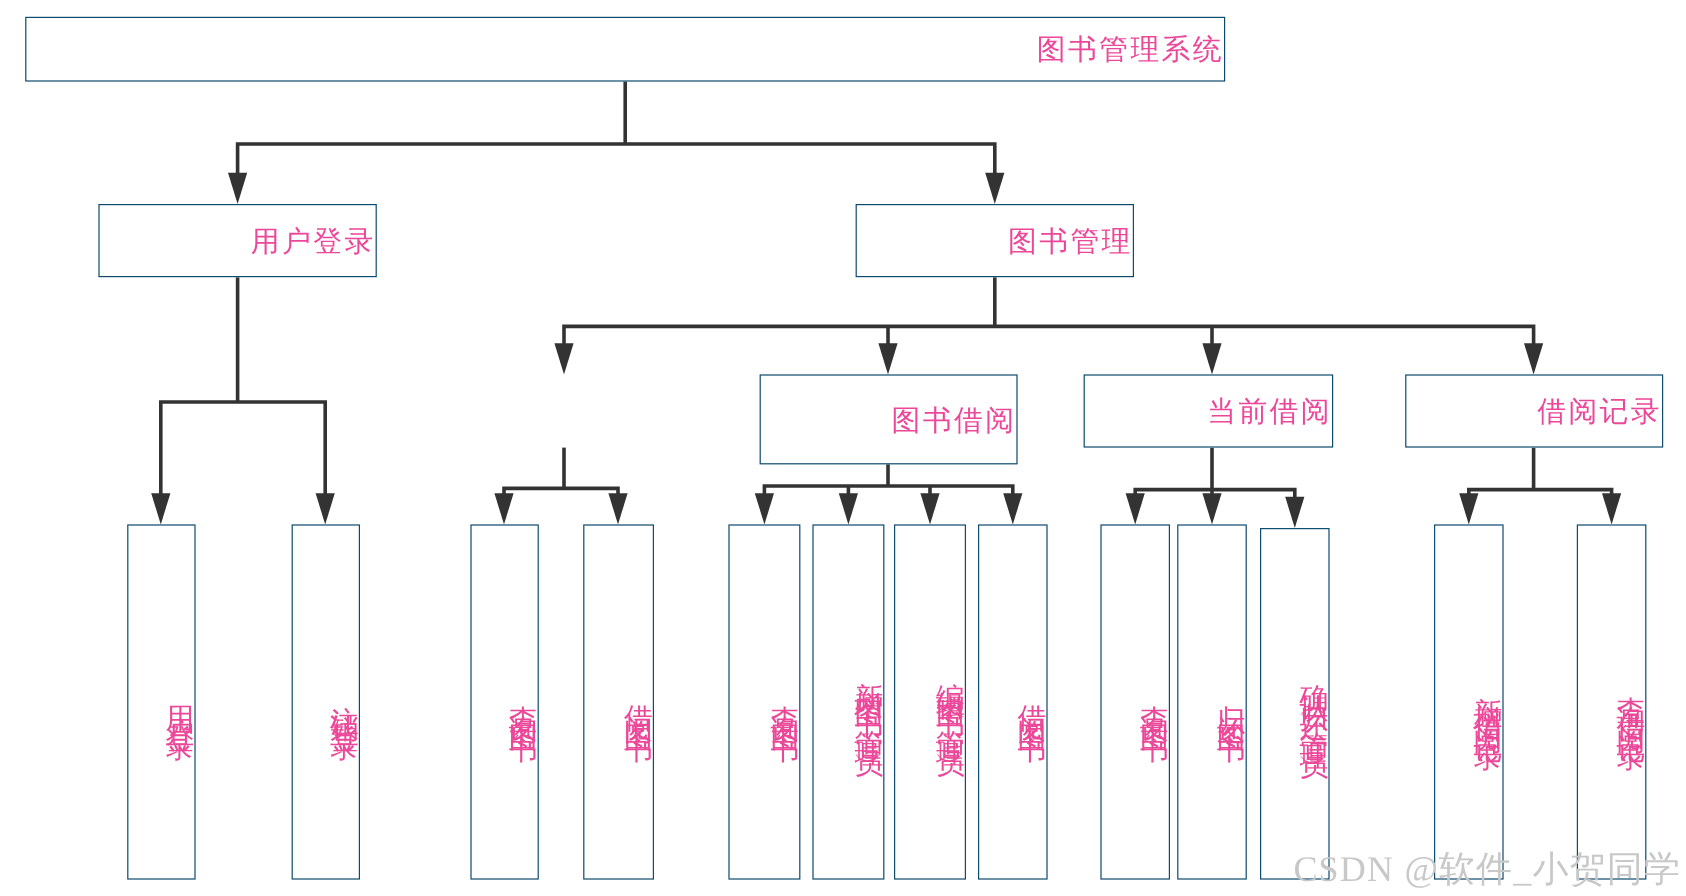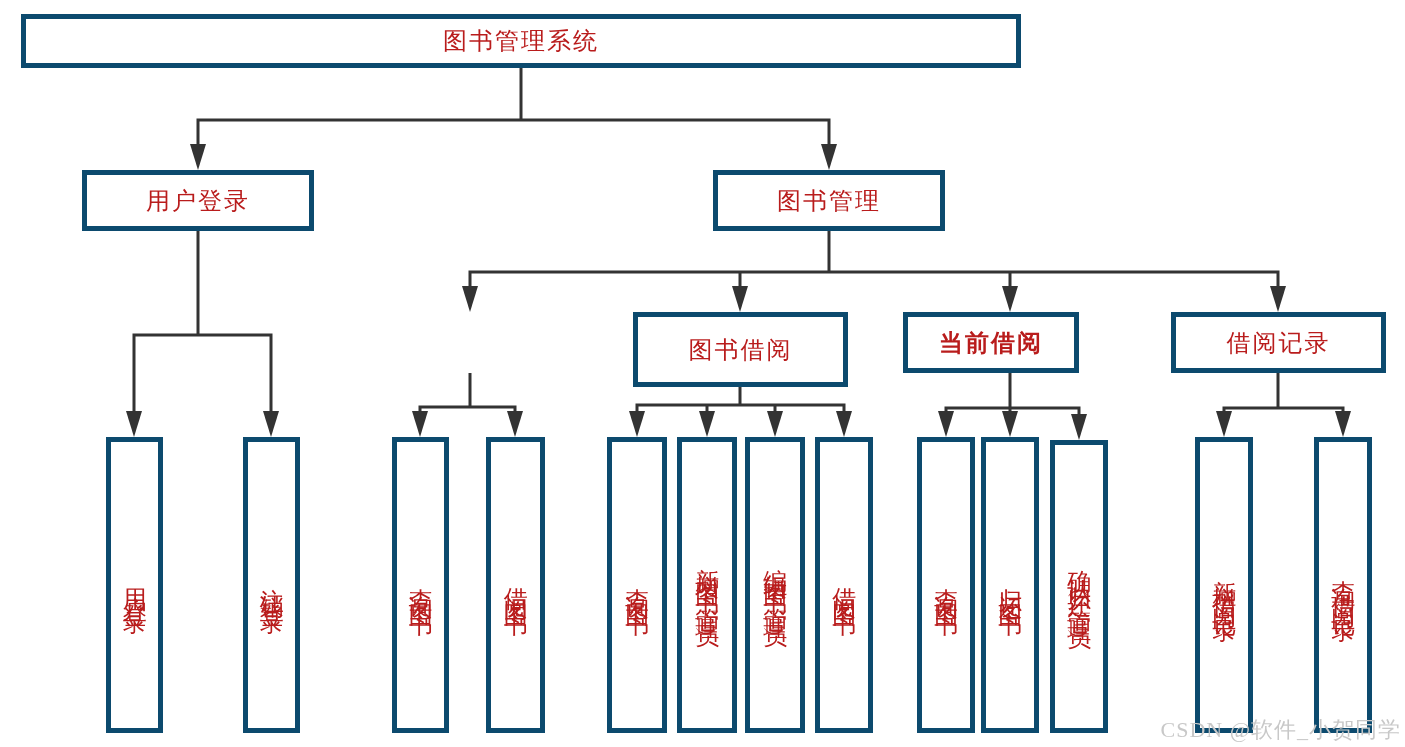--- a/index.html
+++ b/index.html
@@ -7,38 +7,38 @@
     position:relative;
     width:1405px; height:747px;
     background:#ffffff;
     overflow:hidden;
     font-family:"Liberation Serif", serif;
   }
   #wires { position:absolute; left:0; top:0; width:1405px; height:747px; }
   .box {
     position:absolute;
     box-sizing:border-box;
-    border:5px solid #0c4a6e;
+    border:1px solid #0c4a6e;
     background:#ffffff;
-    display:flex; align-items:center; justify-content:center;
-    color:#b91c1c;
+    display:flex; align-items:center; justify-content:flex-end;
+    color:#ec4899;
   }
   .h-label { font-size:24px; letter-spacing:2px; white-space:nowrap; }
   .v-label {
     writing-mode:vertical-rl;
     text-orientation:mixed;
     font-size:24px;
     letter-spacing:8px;
     line-height:1.1;
     white-space:nowrap;
   }
   .watermark {
     position:absolute;
     right:4px; bottom:2px;
-    font-size:22px;
+    font-size:30px;
     letter-spacing:1px;
     color:#c8c8c8;
     z-index:5;
     white-space:nowrap;
   }
 </style>
 </head>
 <body>
 
 <div id="stage">
@@ -102,21 +102,21 @@
   <div class="box" style="left:82px;top:170px;width:232px;height:61px;">
     <span class="h-label">用户登录</span>
   </div>
   <div class="box" style="left:713px;top:170px;width:232px;height:61px;">
     <span class="h-label">图书管理</span>
   </div>
 
   <div class="box" style="left:633px;top:312px;width:215px;height:75px;">
     <span class="h-label">图书借阅</span>
   </div>
-  <div class="box" style="left:903px;top:312px;width:176px;height:61px;font-weight:bold;">
+  <div class="box" style="left:903px;top:312px;width:208px;height:61px;">
     <span class="h-label">当前借阅</span>
   </div>
   <div class="box" style="left:1171px;top:312px;width:215px;height:61px;">
     <span class="h-label">借阅记录</span>
   </div>
 
   <div class="box" style="left:106px;top:437px;width:57px;height:296px;">
     <span class="v-label">用户登录</span>
   </div>
   <div class="box" style="left:243px;top:437px;width:57px;height:296px;">

